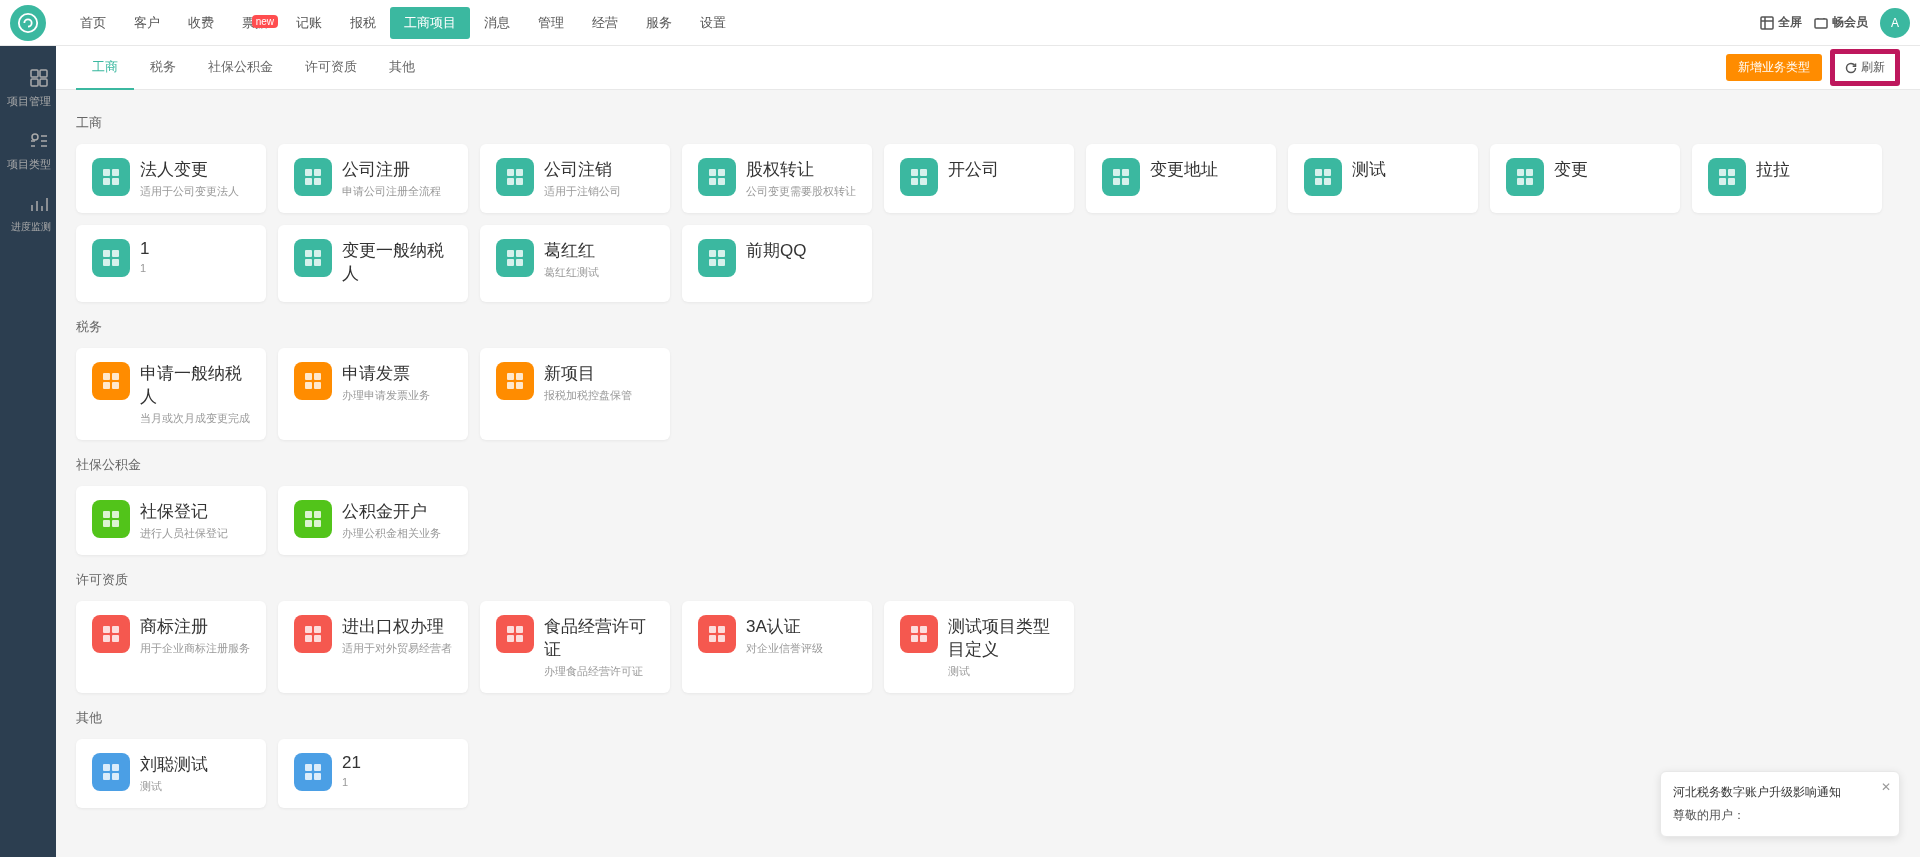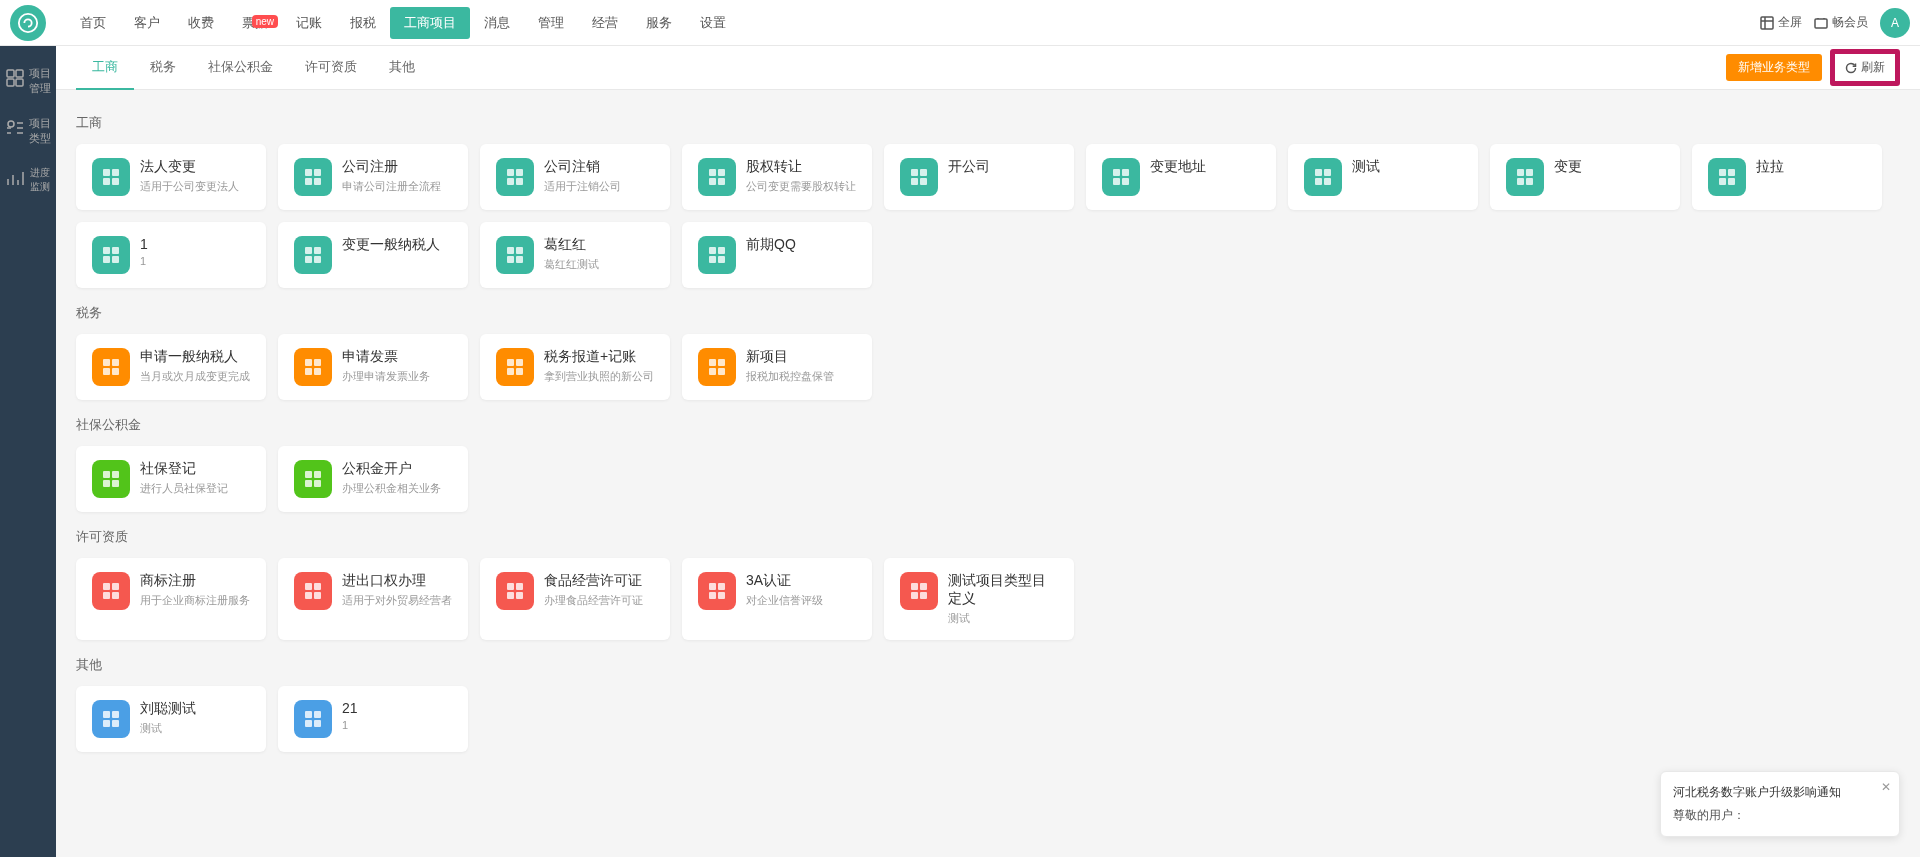--- a/index.html
+++ b/index.html
@@ -59,20 +59,21 @@
       gap: 12px;
       margin-left: auto;
     }
     .nav-right-btn {
       display: flex;
       align-items: center;
       gap: 4px;
       font-size: 12px;
       color: #555;
       cursor: pointer;
+      font-weight: bold;
     }
     .nav-avatar {
       width: 30px; height: 30px;
       background: #3bb8a0;
       border-radius: 50%;
       display: flex; align-items: center; justify-content: center;
       color: #fff;
       font-size: 12px;
       cursor: pointer;
     }
@@ -86,22 +87,22 @@
       width: 56px;
       background: #2c3e50;
       display: flex;
       flex-direction: column;
       align-items: center;
       padding-top: 10px;
       z-index: 99;
     }
     .sidebar-item {
       display: flex;
-      flex-direction: row;
-      align-items: flex-start;
+      flex-direction: column;
+      align-items: flex-end;
       padding: 10px 5px;
       cursor: pointer;
       color: #aaa;
       font-size: 11px;
       width: 100%;
       text-align: center;
       gap: 4px;
     }
     .sidebar-item .s-icon {
       width: 24px; height: 24px;
@@ -204,21 +205,21 @@
       height: 38px;
       border-radius: 8px;
       display: flex;
       align-items: center;
       justify-content: center;
       flex-shrink: 0;
       font-size: 18px;
     }
     .card-info { flex: 1; min-width: 0; }
     .card-title {
-      font-size: 14px;
+      font-size: 17px;
       font-weight: 500;
       color: #333;
       margin-bottom: 3px;
     }
     .card-desc {
       font-size: 11px;
       color: #999;
       white-space: nowrap;
       overflow: hidden;
       text-overflow: ellipsis;
@@ -565,34 +566,20 @@
         <div class="card">
       <div class="card-icon" style="background:#ff8c00;">
         <svg width="22" height="22" viewBox="0 0 22 22" fill="none">
           <rect x="3" y="3" width="7" height="7" rx="1" fill="rgba(255,255,255,0.8)"></rect>
           <rect x="12" y="3" width="7" height="7" rx="1" fill="rgba(255,255,255,0.8)"></rect>
           <rect x="3" y="12" width="7" height="7" rx="1" fill="rgba(255,255,255,0.8)"></rect>
           <rect x="12" y="12" width="7" height="7" rx="1" fill="rgba(255,255,255,0.8)"></rect>
         </svg>
       </div>
       <div class="card-info">
-        <div class="card-title">税务报道+记账</div>
-        <div class="card-desc">拿到营业执照的新公司</div>
-      </div>
-    </div>
-        <div class="card">
-      <div class="card-icon" style="background:#ff8c00;">
-        <svg width="22" height="22" viewBox="0 0 22 22" fill="none">
-          <rect x="3" y="3" width="7" height="7" rx="1" fill="rgba(255,255,255,0.8)"></rect>
-          <rect x="12" y="3" width="7" height="7" rx="1" fill="rgba(255,255,255,0.8)"></rect>
-          <rect x="3" y="12" width="7" height="7" rx="1" fill="rgba(255,255,255,0.8)"></rect>
-          <rect x="12" y="12" width="7" height="7" rx="1" fill="rgba(255,255,255,0.8)"></rect>
-        </svg>
-      </div>
-      <div class="card-info">
         <div class="card-title">新项目</div>
         <div class="card-desc">报税加税控盘保管</div>
       </div>
     </div>
       </div>
       <div class="section-title">社保公积金</div>
       <div class="cards-grid">
         <div class="card">
       <div class="card-icon" style="background:#52c41a;">
         <svg width="22" height="22" viewBox="0 0 22 22" fill="none">

